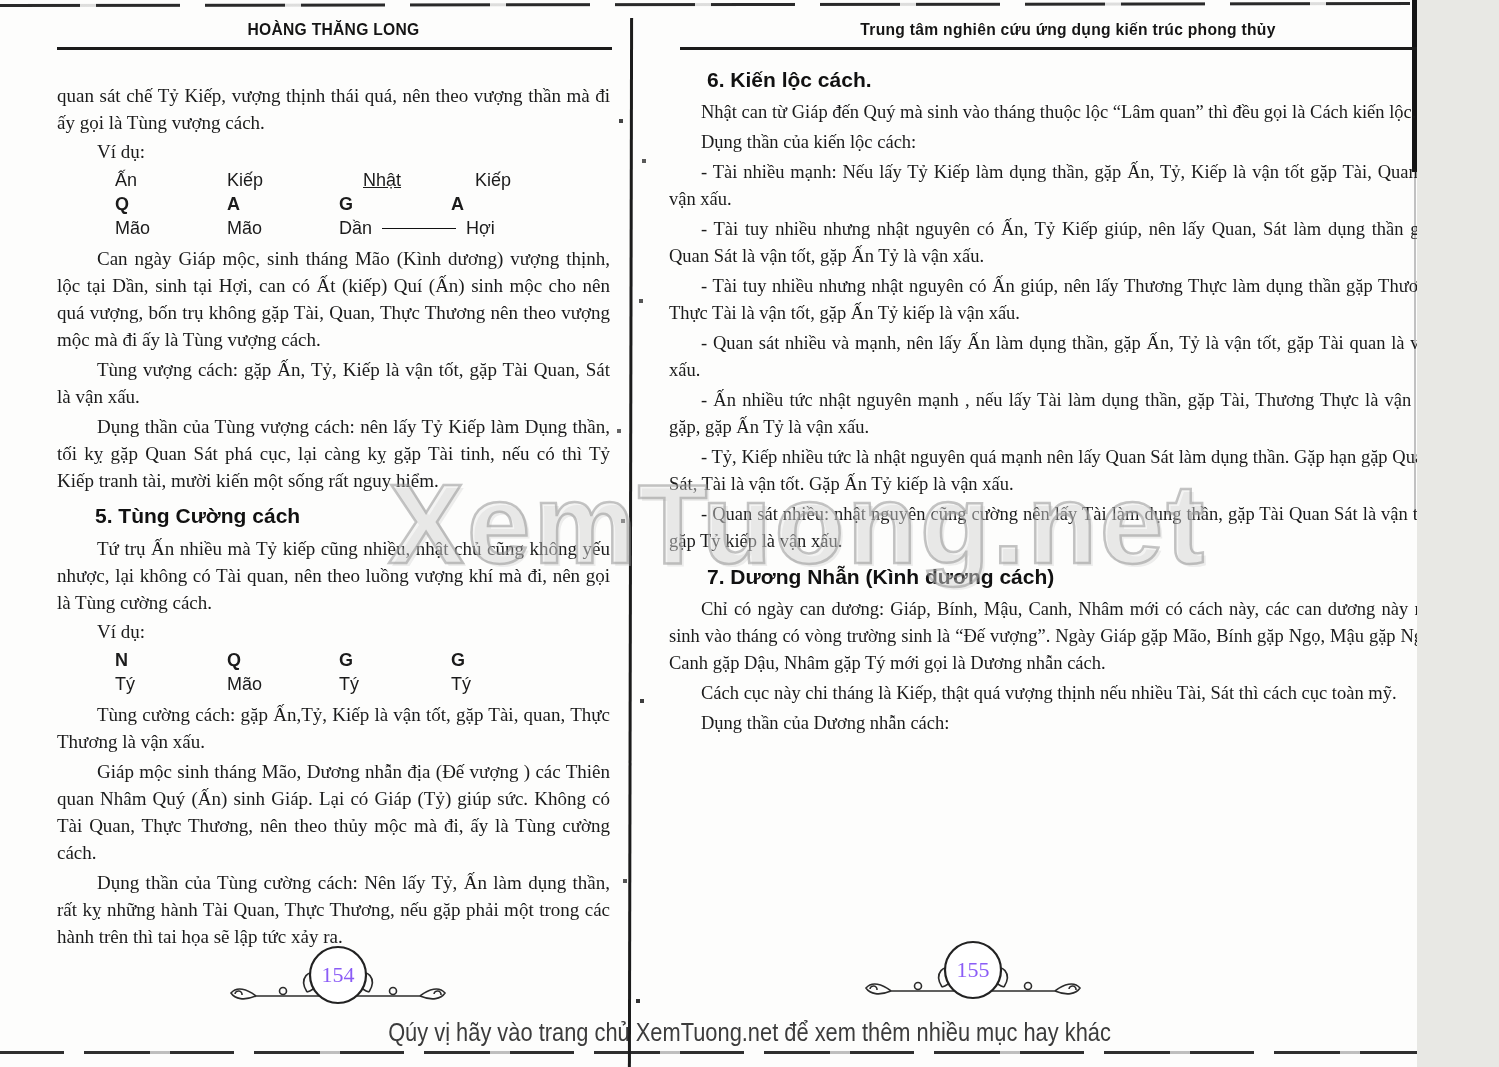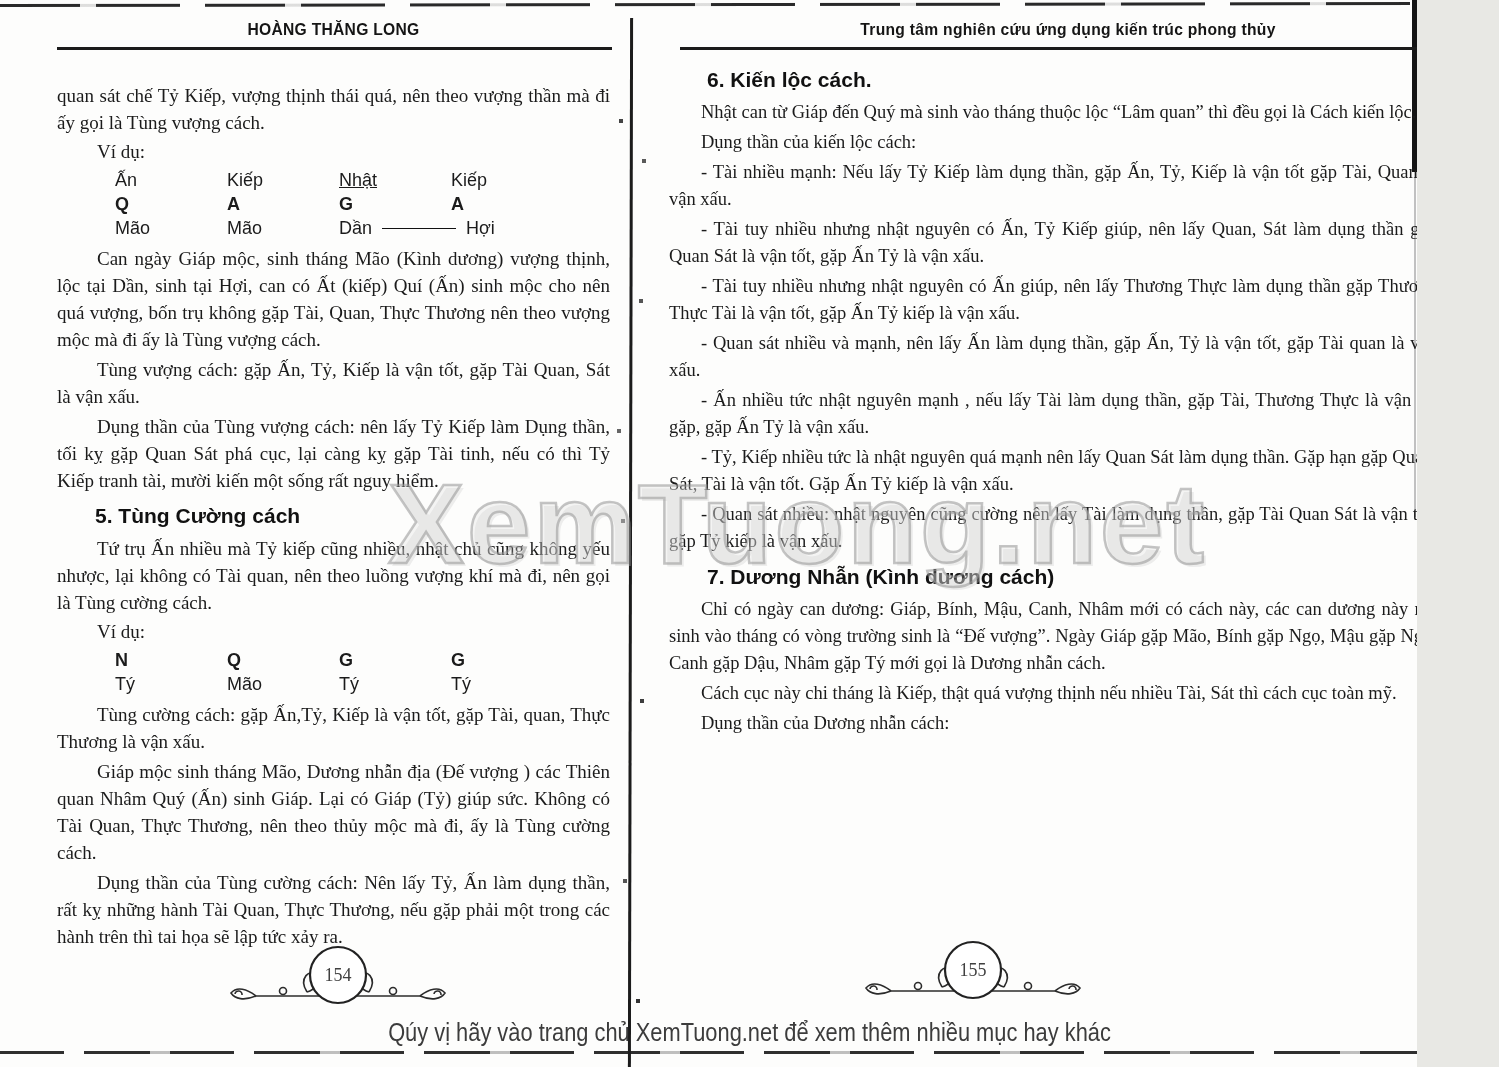--- a/index.html
+++ b/index.html
@@ -40,29 +40,29 @@
   .no-indent{text-indent:0;}
   .vidu{margin:2px 0;text-indent:40px;line-height:26px;text-align:left;}
   h2.sechead{font-family:"Liberation Sans",sans-serif;font-size:21px;font-weight:bold;
     margin:8px 0 6px 0;padding-left:38px;color:#111;text-align:left;}
   h2.first{margin-top:0;}
 
   
   .extable{margin:3px 0 5px 0;font-family:"Liberation Sans",sans-serif;font-size:18px;text-align:left;}
   .trow{display:flex;padding-left:58px;line-height:24px;}
   .tc{width:112px;flex:0 0 112px;}
-  .u{text-decoration:underline;}
+  .u{text-decoration:underline;margin-left:24px;}
   .stems .tc{font-weight:bold;}
   .tc-wide{display:flex;flex:1;}
   .dash{width:74px;height:0;border-top:1.8px solid #111;margin:12px 10px 0 10px;}
 
   
   .pageno{position:absolute;width:220px;height:78px;}
   .pageno .num{position:absolute;left:110px;top:37px;transform:translate(-50%,-50%);
-    font-family:"Liberation Serif",serif;font-size:18px;color:#404040;}
+    font-family:"Liberation Serif",serif;font-size:22px;color:#8b5cf6;}
   .pn-left{left:228px;top:938px;}
   .pn-right{left:863px;top:933px;}
 
   
   .watermark{position:absolute;left:388px;top:458px;width:890px;z-index:30;pointer-events:none;
     font-family:"Liberation Sans",sans-serif;font-weight:bold;font-size:114px;letter-spacing:3px;
     color:rgba(215,215,215,.22);-webkit-text-stroke:2.5px rgba(150,150,150,.55);
     text-shadow:3px 3px 0 rgba(205,205,205,.35);white-space:nowrap;}
 
   

